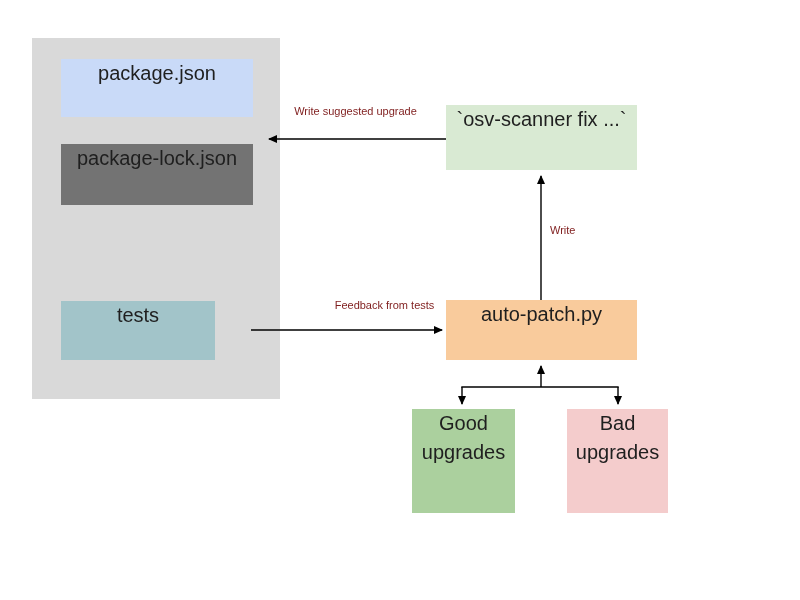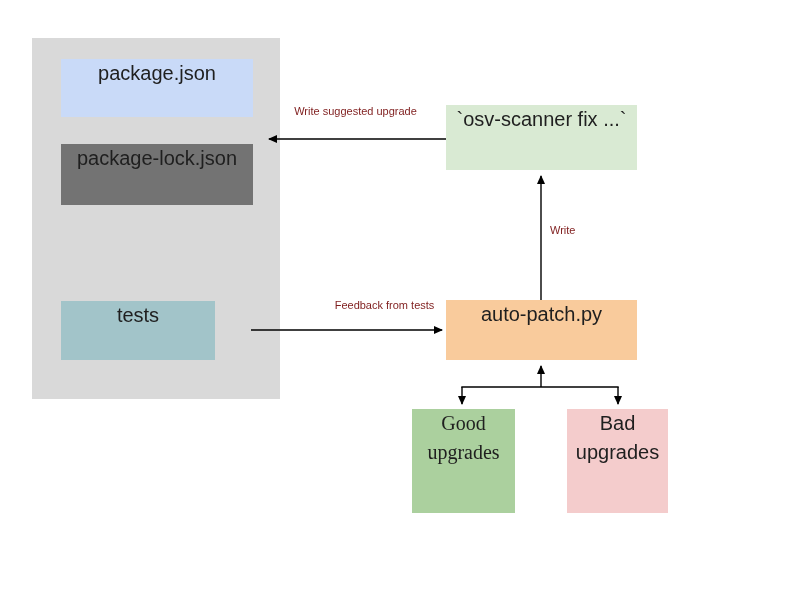--- a/index.html
+++ b/index.html
@@ -44,21 +44,21 @@
     top: 0;
     pointer-events: none;
   }
   
   #repo-group        { left: 32px;  top: 38px;  width: 248px; height: 361px; }
   #node-package-json { left: 61px;  top: 59px;  width: 192px; height: 58px;  }
   #node-package-lock { left: 61px;  top: 144px; width: 192px; height: 61px;  }
   #node-tests        { left: 61px;  top: 301px; width: 154px; height: 59px;  }
   #node-osv-scanner  { left: 446px; top: 105px; width: 191px; height: 65px;  }
   #node-auto-patch   { left: 446px; top: 300px; width: 191px; height: 60px;  }
-  #node-good         { left: 412px; top: 409px; width: 103px; height: 104px; padding: 0 6px; box-sizing: border-box; font-family: Liberation Serif, serif; }
+  #node-good         { left: 412px; top: 409px; width: 103px; height: 104px; padding: 0 6px; box-sizing: border-box; }
   #node-bad          { left: 567px; top: 409px; width: 101px; height: 104px; padding: 0 0; box-sizing: border-box; }
   #label-write    { left: 265px; top: 105px; width: 181px; }
   #label-feedback { left: 251px; top: 299px; width: 195px; margin-left: 36px; }
   #label-invoke   { left: 550px; top: 224px; }
 </style>
 </head>
 <body>
 
 <div class="canvas">
 

